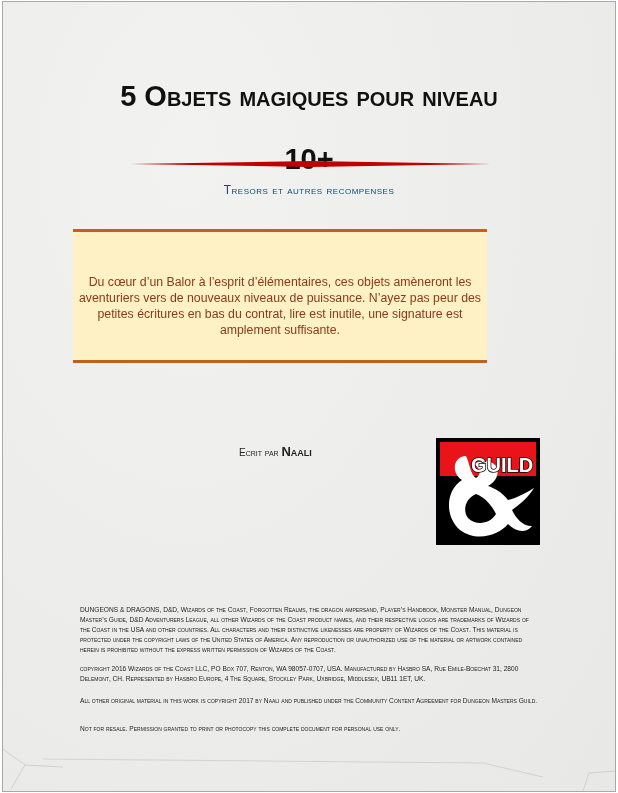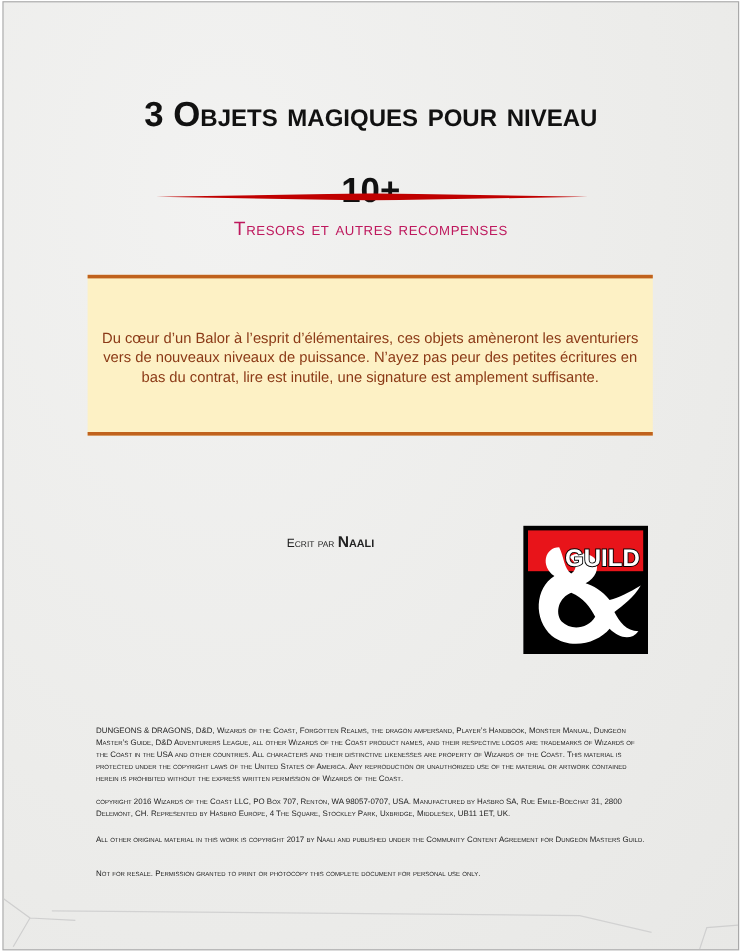--- a/index.html
+++ b/index.html
@@ -3,22 +3,22 @@
 <meta charset="utf-8">
 <style>
   html, body { margin:0; padding:0; }
   body { width:618px; height:793px; background:#fff; position:relative; overflow:hidden; font-family:"Liberation Sans", sans-serif; }
   .page { position:absolute; left:2px; top:1px; width:612px; height:789px; border:1px solid #a9a9a9;
           background: radial-gradient(ellipse at 30% 20%, #f2f2f1 0%, #ececea 60%, #e8e8e6 100%); }
   .title { position:absolute; left:0; width:618px; text-align:center; color:#111; font-weight:bold; font-size:29px; font-variant:small-caps; letter-spacing:0px; }
   .t1 { top:80px; }
   .t2 { top:123px;margin-top:20px; }
   .divider { position:absolute; left:130px; top:161px; width:360px; height:6px; }
-  .subtitle { position:absolute; top:183px; left:0; width:618px; text-align:center; font-size:16px; font-variant:small-caps; color:#be185d; letter-spacing:0.5px; }
-  .box { position:absolute; left:73px; top:229px; width:471px; height:128px; background:#fdf1c5;
+  .subtitle { position:absolute; top:183px; left:0; width:618px; text-align:center; font-size:12px; font-variant:small-caps; color:#0c4a6e; letter-spacing:0.5px; }
+  .box { position:absolute; left:73px; top:229px; width:414px; height:128px; background:#fdf1c5;
          border-top:3px solid #c0621d; border-bottom:3px solid #c0621d; }
   .box-text { position:absolute; left:6px; right:6px; top:42px; text-align:center; color:#8b3a17; font-size:12.3px; line-height:16px; }
   .author { position:absolute; left:212px; top:444px; font-variant:small-caps; font-size:10px; color:#222;margin-left:27px; }
   .author b { font-size:13px; }
   .logo { position:absolute; left:436px; top:438px; width:104px; height:107px; }
   .legal { position:absolute; left:80px; width:460px; font-variant:small-caps; font-size:6.6px; line-height:10px; color:#222; }
   .l1 { top:605px; } .l2 { top:664px; } .l3 { top:696px; } .l4 { top:724px; }
   .corner { position:absolute; }
 </style>
 </head>
@@ -29,21 +29,21 @@
     <path d="M0 18 L22 34 L8 58 M22 34 L60 36" stroke="#cfcfcf" stroke-width="1" fill="none"></path>
   </svg>
   <svg class="corner" style="left:40px;bottom:10px" width="540" height="30" viewBox="0 0 540 30">
     <path d="M0 8 L440 12 L500 26" stroke="#d2d2d2" stroke-width="1" fill="none"></path>
   </svg>
   <svg class="corner" style="right:0;bottom:0" width="40" height="30" viewBox="0 0 40 30">
     <path d="M8 30 L14 12 L40 10" stroke="#cfcfcf" stroke-width="1" fill="none"></path>
   </svg>
 </div>
 
-<div class="title t1">3 Objets magiques pour niveau</div>
+<div class="title t1">5 Objets magiques pour niveau</div>
 <div class="title t2">10+</div>
 
 <svg class="divider" viewBox="0 0 360 6" preserveAspectRatio="none">
   <polygon points="0,3 180,0 360,3 180,6" fill="#c00000"></polygon>
 </svg>
 
 <div class="subtitle">Tresors et autres recompenses</div>
 
 <div class="box">
   <div class="box-text">Du cœur d’un Balor à l’esprit d’élémentaires, ces objets amèneront les aventuriers vers de nouveaux niveaux de puissance. N’ayez pas peur des petites écritures en bas du contrat, lire est inutile, une signature est amplement suffisante.</div>

